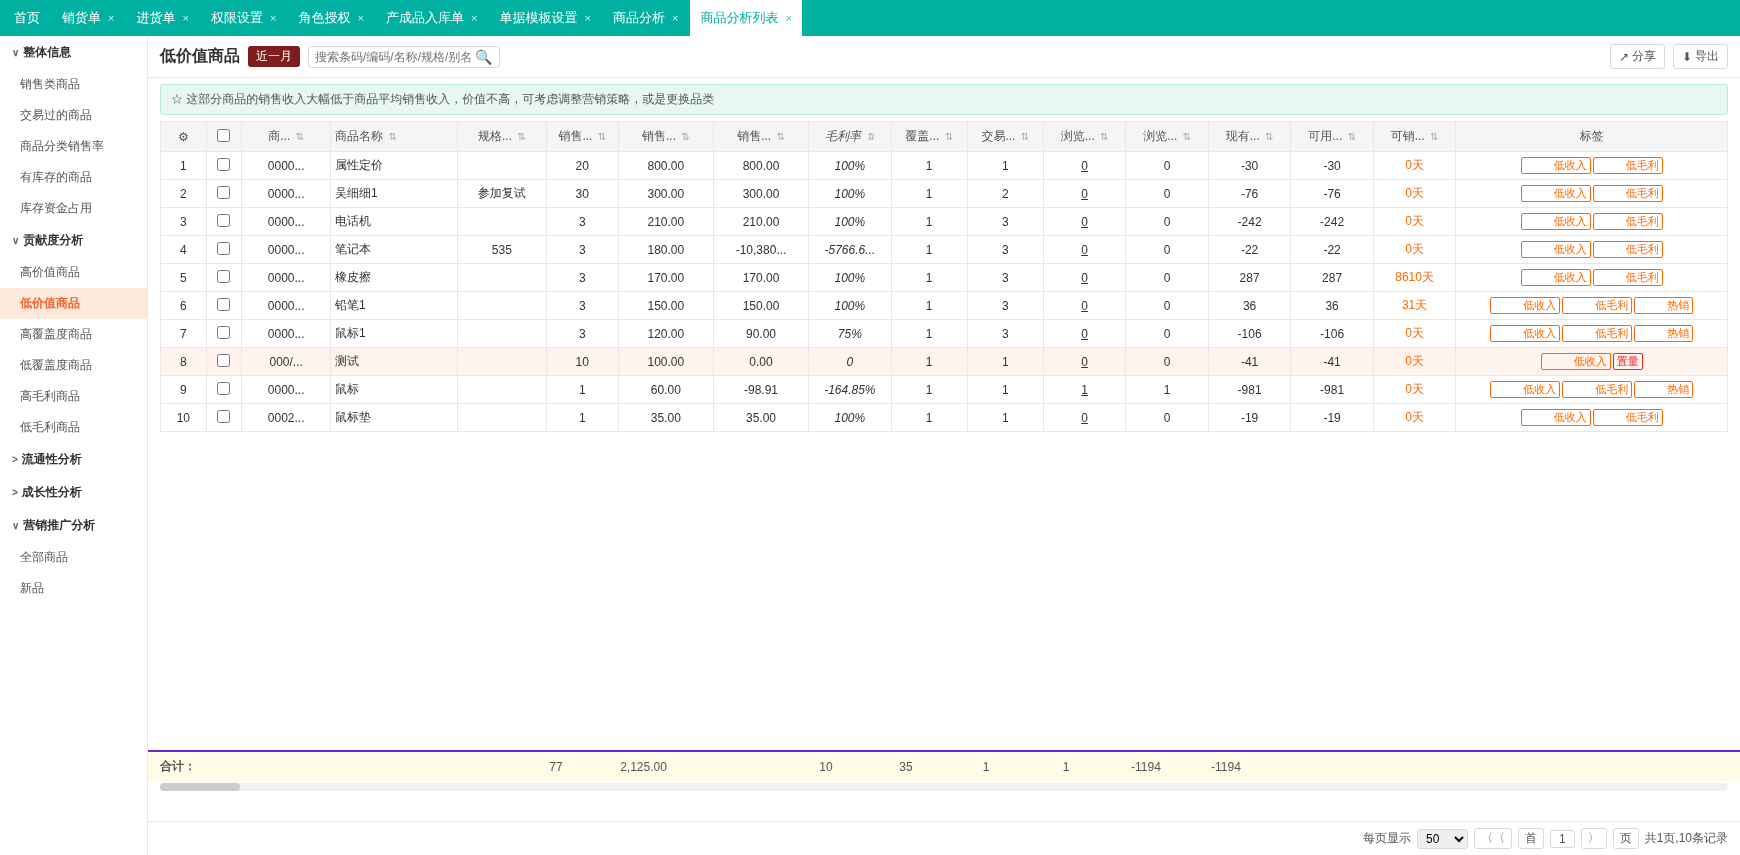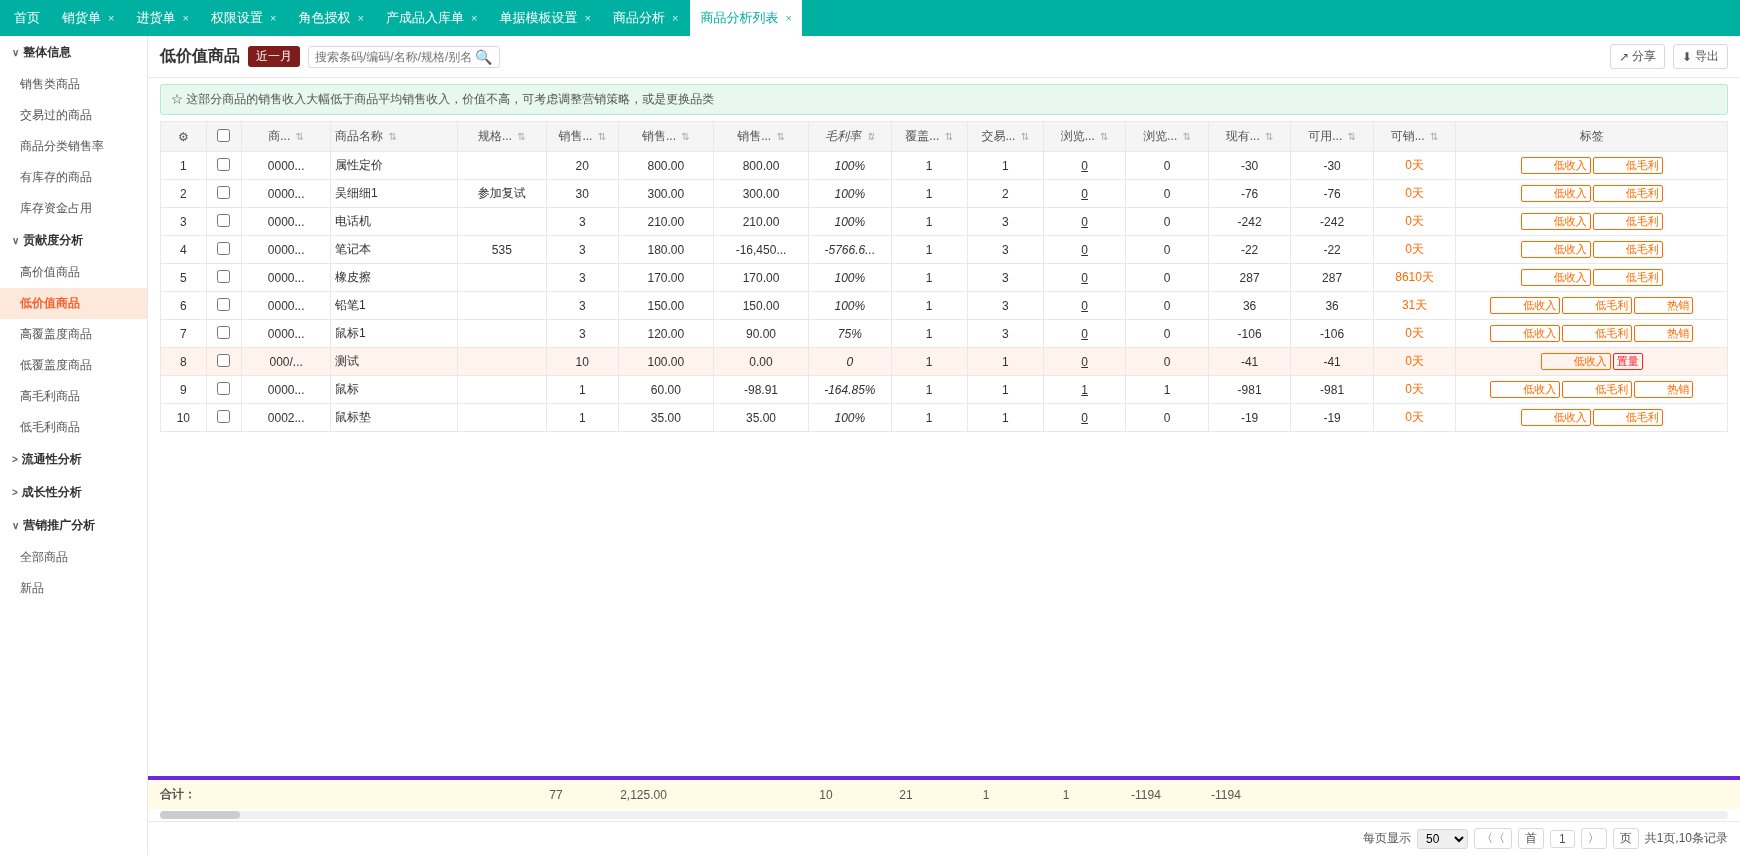--- a/index.html
+++ b/index.html
@@ -162,41 +162,42 @@
       margin: 0 1px;
     }
     .tag-orange { color: #ff6a00; border-color: #ff6a00; padding-left: 32px; }
     .tag-red { color: #f5222d; border-color: #f5222d; }
     .sort-icon { color: #aaa; font-size: 10px; margin-left: 2px; }
     .underline { text-decoration: underline; color: #333; }
 
     
     .table-footer {
       background: #fffbe6;
-      border-top: 4px solid #6d28d9;
+      border-top: 2px solid #6d28d9;
       padding: 6px 12px;
       display: flex;
       align-items: center;
       gap: 20px;
       font-size: 12px;
       color: #555;
     }
     .footer-label { font-weight: bold; }
     .footer-cell { min-width: 60px; text-align: center; }
 
     
     .pagination {
       display: flex;
       align-items: center;
       justify-content: flex-end;
       padding: 6px 12px;
       border-top: 1px solid #e8e8e8;
       gap: 6px;
       font-size: 12px;
       color: #555;
+      margin-top: 28px;
     }
     .page-select {
       border: 1px solid #d9d9d9;
       padding: 1px 4px;
       border-radius: 3px;
     }
     .page-btn {
       border: 1px solid #d9d9d9;
       background: #fff;
       padding: 1px 6px;
@@ -389,21 +390,21 @@
     <td class="col-tag"><span class="tag tag-orange">低收入</span><span class="tag tag-orange">低毛利</span></td>
   </tr>
             <tr>
     <td class="col-num">4</td>
     <td class="col-check"><input type="checkbox" style=""></td>
     <td class="col-code">0000...</td>
     <td class="col-name">笔记本</td>
     <td class="col-spec">535</td>
     <td class="col-num-small">3</td>
     <td class="col-sale">180.00</td>
-    <td class="col-sale">-16,450...</td>
+    <td class="col-sale">-10,380...</td>
     <td class="col-rate">-5766.6...</td>
     <td class="col-cover">1</td>
     <td class="col-trade">3</td>
     <td class="col-view"><span class="underline">0</span></td>
     <td class="col-view">0</td>
     <td class="col-inv">-22</td>
     <td class="col-avail">-22</td>
     <td class="col-sell" style="color:#ff6a00;">0天</td>
     <td class="col-tag"><span class="tag tag-orange">低收入</span><span class="tag tag-orange">低毛利</span></td>
   </tr>
@@ -525,21 +526,21 @@
       </table>
     </div>
 
     <div class="table-footer">
       <span class="footer-label">合计：</span>
       <span class="footer-cell" style="min-width:290px;"></span>
       <span class="footer-cell">77</span>
       <span class="footer-cell" style="min-width:75px;">2,125.00</span>
       <span class="footer-cell" style="min-width:75px;"></span>
       <span class="footer-cell">10</span>
-      <span class="footer-cell">21</span>
+      <span class="footer-cell">35</span>
       <span class="footer-cell">1</span>
       <span class="footer-cell">1</span>
       <span class="footer-cell">-1194</span>
       <span class="footer-cell">-1194</span>
     </div>
 
     <div class="scrollbar-x">
       <div class="scrollbar-x-thumb"></div>
     </div>
 

